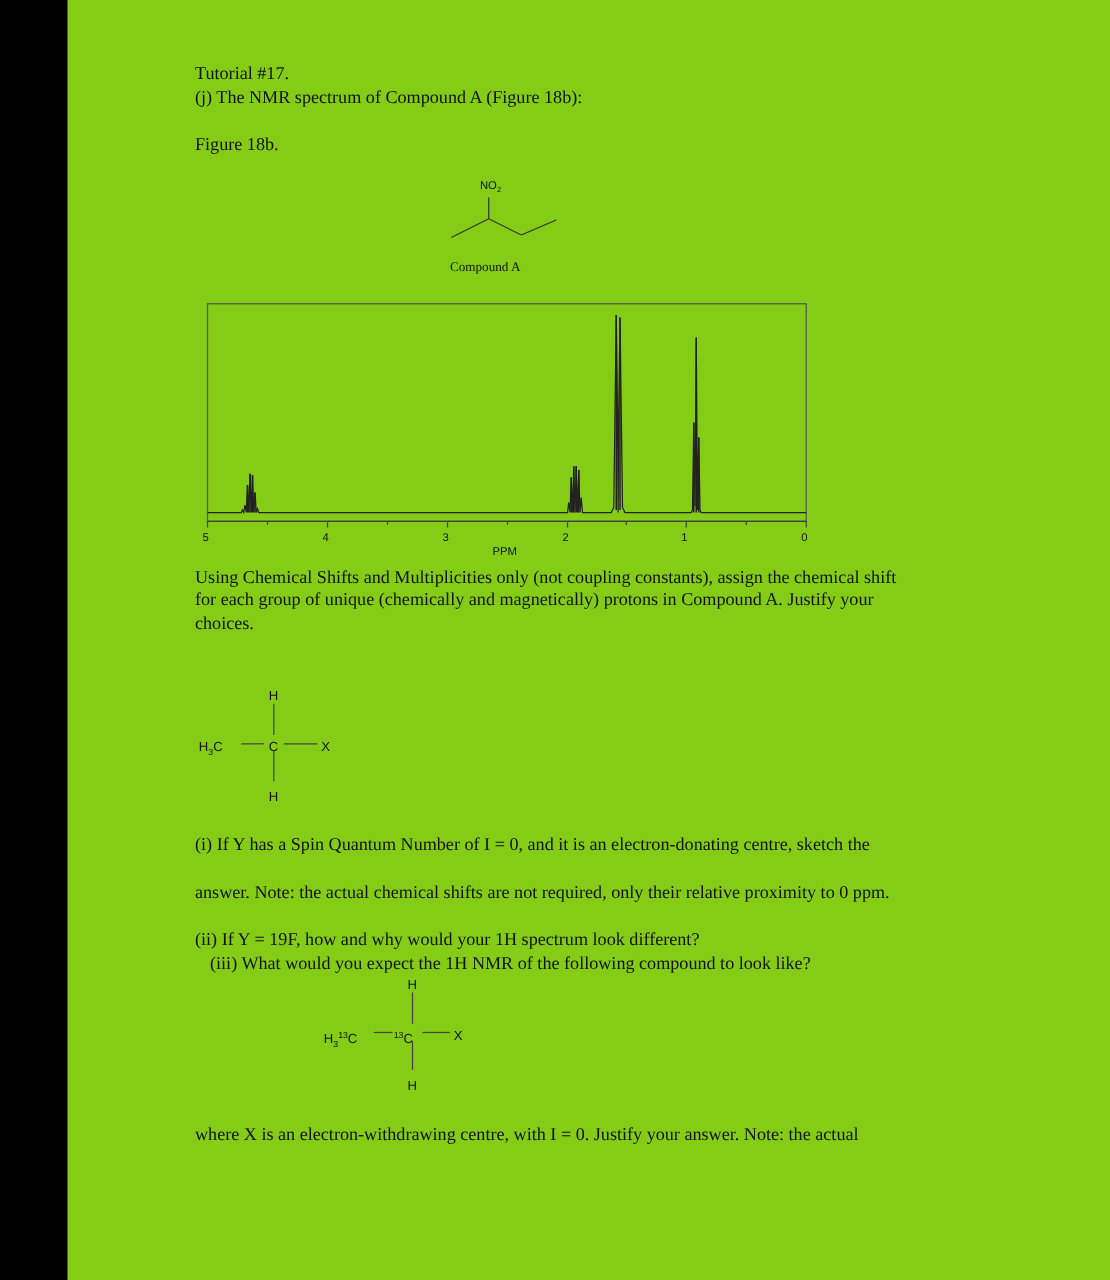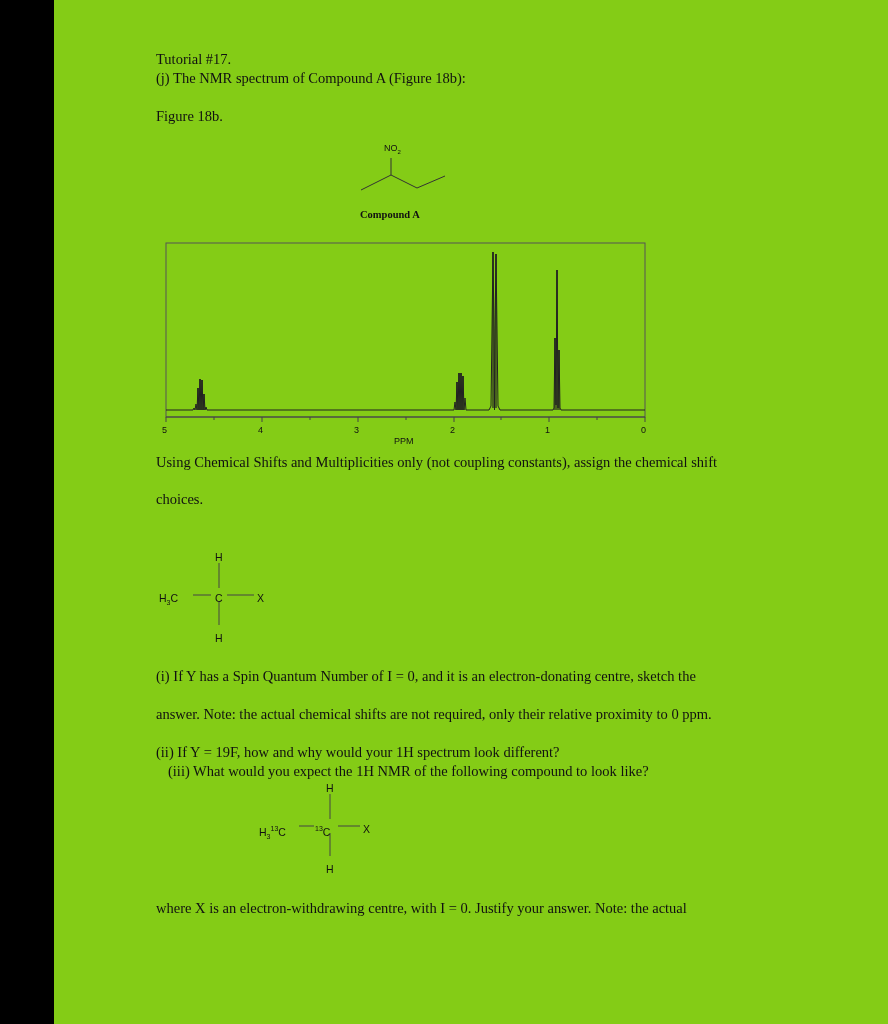--- a/index.html
+++ b/index.html
@@ -19,21 +19,21 @@
   <div class="t" style="left:102px; top:107px;">Figure 18b.</div>
 
   <div>
     <div class="t sans" style="left:330px; top:143px; font-size:9px; line-height:10px;"><span>NO</span><sub style="font-size:6px;">2</sub></div>
     <svg style="left:0; top:0;" width="850" height="240">
       <line x1="337" y1="158" x2="337" y2="175" stroke="#333" stroke-width="1"></line>
       <line x1="337" y1="175" x2="307" y2="190" stroke="#333" stroke-width="1"></line>
       <line x1="337" y1="175" x2="363" y2="188" stroke="#333" stroke-width="1"></line>
       <line x1="363" y1="188" x2="391" y2="176" stroke="#333" stroke-width="1"></line>
     </svg>
-    <div class="t" style="left:306px; top:206px; font-size:10.5px; font-weight:bold;">Compound A</div>
+    <div class="t" style="left:306px; top:206px; font-size:10.5px; font-weight:normal;">Compound A</div>
   </div>
 
   <svg style="left:0; top:0;" width="850" height="450">
     <rect x="112" y="243" width="479" height="174" fill="none" stroke="#555" stroke-width="1"></rect>
 
     <line x1="112" y1="417" x2="591" y2="417" stroke="#444" stroke-width="1"></line>
 
     <g stroke="#444" stroke-width="1">
       <line x1="112" y1="417" x2="112" y2="422"></line>
       <line x1="208" y1="417" x2="208" y2="422"></line>
@@ -74,20 +74,21 @@
   </svg>
   <div class="t sans" style="left:108px; top:421px; font-size:9px;">5</div>
   <div class="t sans" style="left:204px; top:421px; font-size:9px;">4</div>
   <div class="t sans" style="left:300px; top:421px; font-size:9px;">3</div>
   <div class="t sans" style="left:396px; top:421px; font-size:9px;">2</div>
   <div class="t sans" style="left:491px; top:421px; font-size:9px;">1</div>
   <div class="t sans" style="left:587px; top:421px; font-size:9px;">0</div>
   <div class="t sans" style="left:340px; top:432px; font-size:9px;">PPM</div>
 
   <div class="t" style="left:102px; top:453px;">Using Chemical Shifts and Multiplicities only (not coupling constants), assign the chemical shift</div>
+  <div class="t" style="left:102px; top:471px;">for each group of unique (chemically and magnetically) protons in Compound A. Justify your</div>
   <div class="t" style="left:102px; top:490px;font-family:Liberation Serif, serif;">choices.</div>
 
 
   <div>
     <svg style="left:0; top:0;" width="850" height="650">
       <line x1="165" y1="563" x2="165" y2="588" stroke="#444" stroke-width="1"></line>
       <line x1="165" y1="601" x2="165" y2="625" stroke="#444" stroke-width="1"></line>
       <line x1="139" y1="595" x2="157" y2="595" stroke="#444" stroke-width="1"></line>
       <line x1="173" y1="595" x2="200" y2="595" stroke="#444" stroke-width="1"></line>
     </svg>

